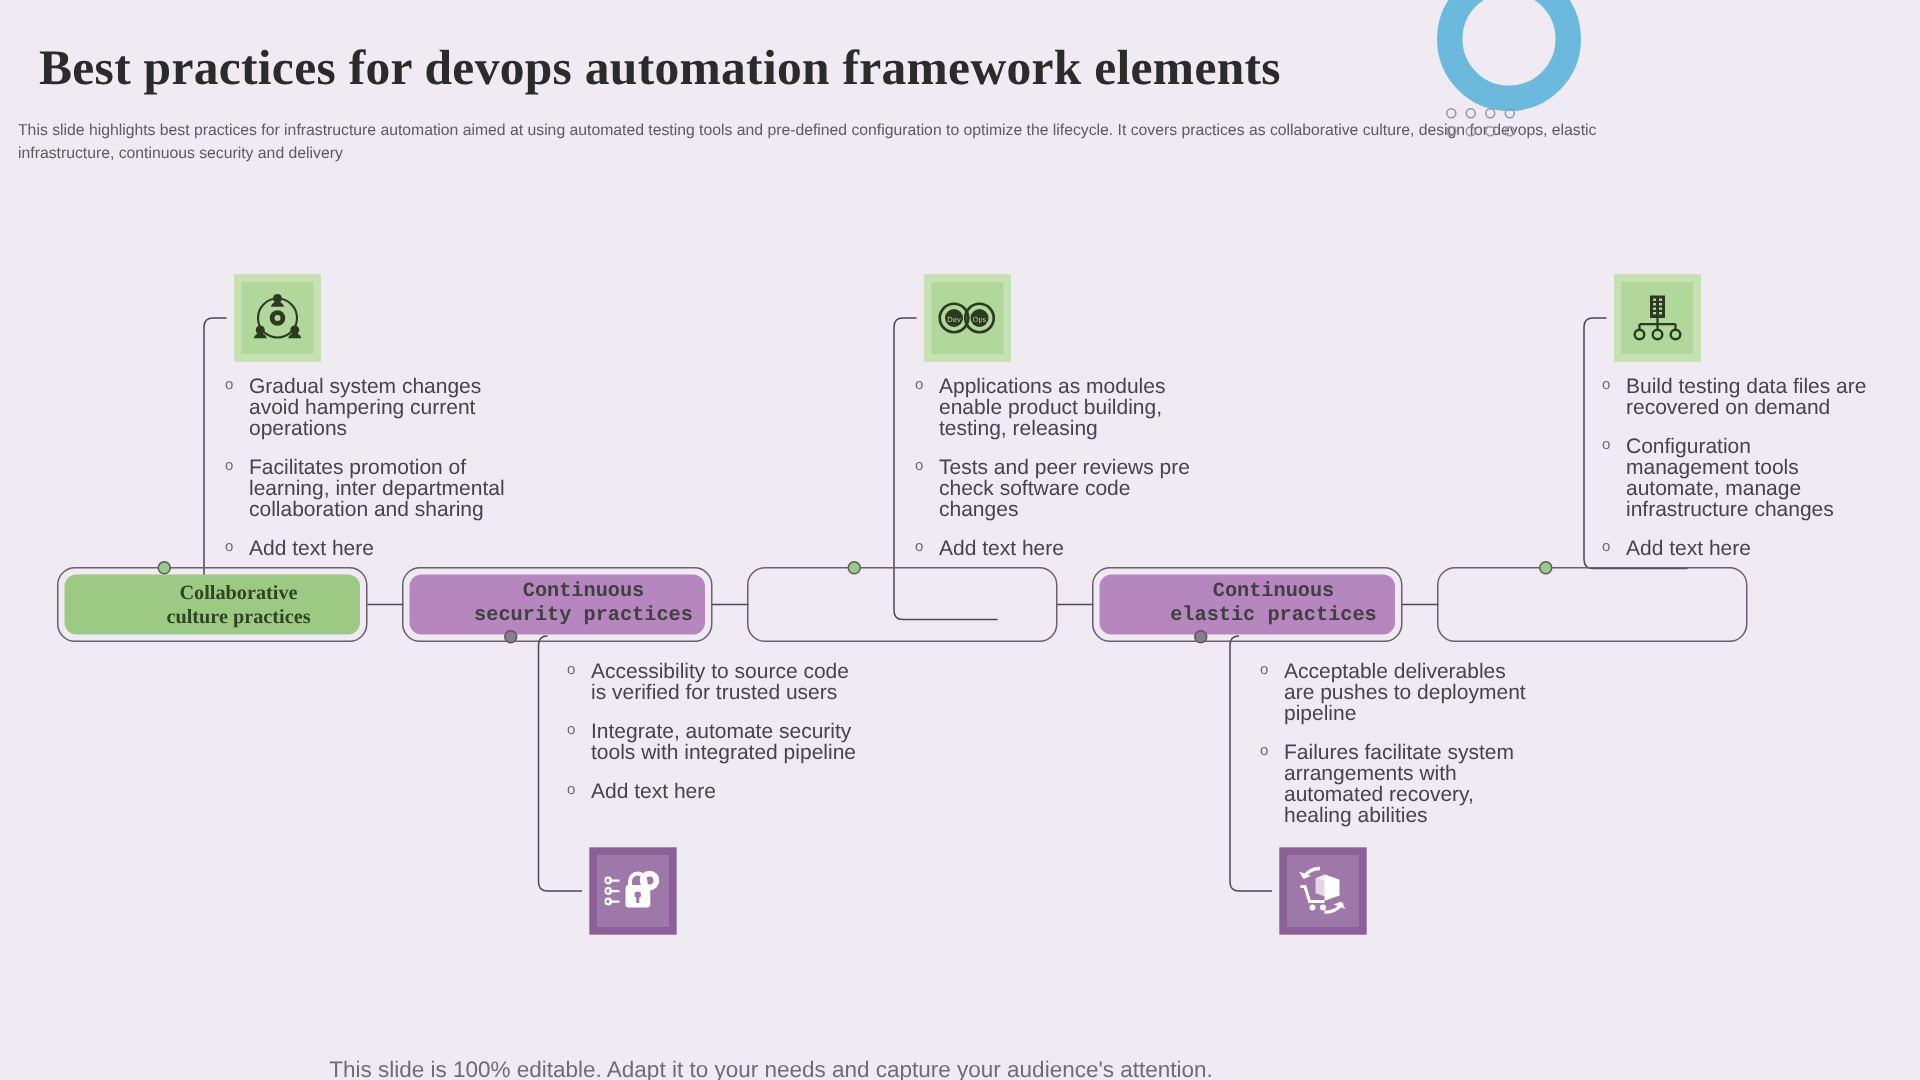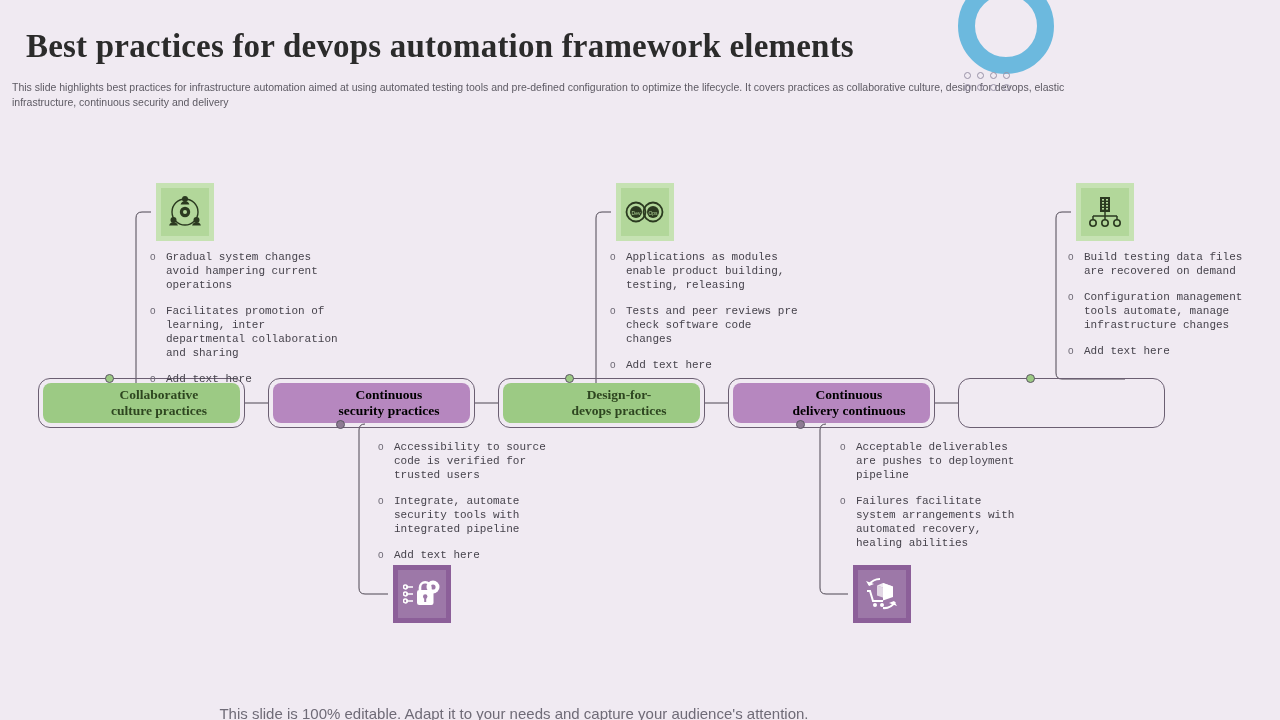--- a/index.html
+++ b/index.html
@@ -48,21 +48,21 @@
   }
   .pbox .inner {
     position: absolute; left: 5px; right: 5px; top: 5px; bottom: 5px;
     border-radius: 8px;
     display: flex; align-items: center; justify-content: center;
     text-align: center; line-height: 16px;
     font-family: "Liberation Serif", serif;
     font-size: 13.5px; font-weight: 700; padding-left: 35px;
   }
   .pbox.green .inner { background: #9cca84; color: #2e4620; }
-  .pbox.purple .inner { background: #b687bf; color: #000000; }
+  .pbox.purple .inner { background: #b687bf; color: #404040; font-family: Liberation Mono, monospace; }
 
   .node-dot {
     position: absolute; width: 9px; height: 9px; border-radius: 50%;
     border: 1px solid #5d5665;
   }
   .node-dot.green { background: #9cca84; }
   .node-dot.purple { background: #8d7a93; }
 
   
   .connectors { position: absolute; inset: 0; pointer-events: none; }
@@ -77,21 +77,21 @@
   .icon-tile svg { display: block; }
 
   
   .bullets { position: absolute; }
   .bullet { display: flex; margin-bottom: 12px; }
   .bullet .mark {
     flex: 0 0 auto; width: 16px;
     font-size: 10px; color: #6e6a75; line-height: 14px;
   }
   .bullet .btext {
-    font-size: 11px; line-height: 14px; color: #46434c; font-family: Liberation Mono, monospace;
+    font-size: 14px; line-height: 14px; color: #46434c;
   }
 
   
   .footer {
     position: absolute; left: 0; right: 0; top: 705px;
     text-align: center; font-size: 15px; color: #6f6b77;
   }
 </style>
 </head>
 <body>
@@ -142,31 +142,27 @@
   <div class="pbox purple" style="left:268px; top:378px; width:207px;">
     <div class="outer"></div>
     <div class="inner">
       <span><span>Continuous</span><br>
       <span>security practices</span></span>
     </div>
   </div>
 
   <div class="pbox green" style="left:498px; top:378px; width:207px;">
     <div class="outer"></div>
-    <div class="inner">
-      <span><span>Design-for-</span><br>
-      <span>devops practices</span></span>
-    </div>
   </div>
 
   <div class="pbox purple" style="left:728px; top:378px; width:207px;">
     <div class="outer"></div>
     <div class="inner">
       <span><span>Continuous</span><br>
-      <span>delivery continuous</span></span>
+      <span>elastic practices</span></span>
     </div>
   </div>
 
   <div class="pbox green" style="left:958px; top:378px; width:207px;">
     <div class="outer"></div>
   </div>
 
   <div class="node-dot green" style="left:105px; top:374px;"></div>
   <div class="node-dot purple" style="left:336px; top:420px;"></div>
   <div class="node-dot green" style="left:565px; top:374px;"></div>

